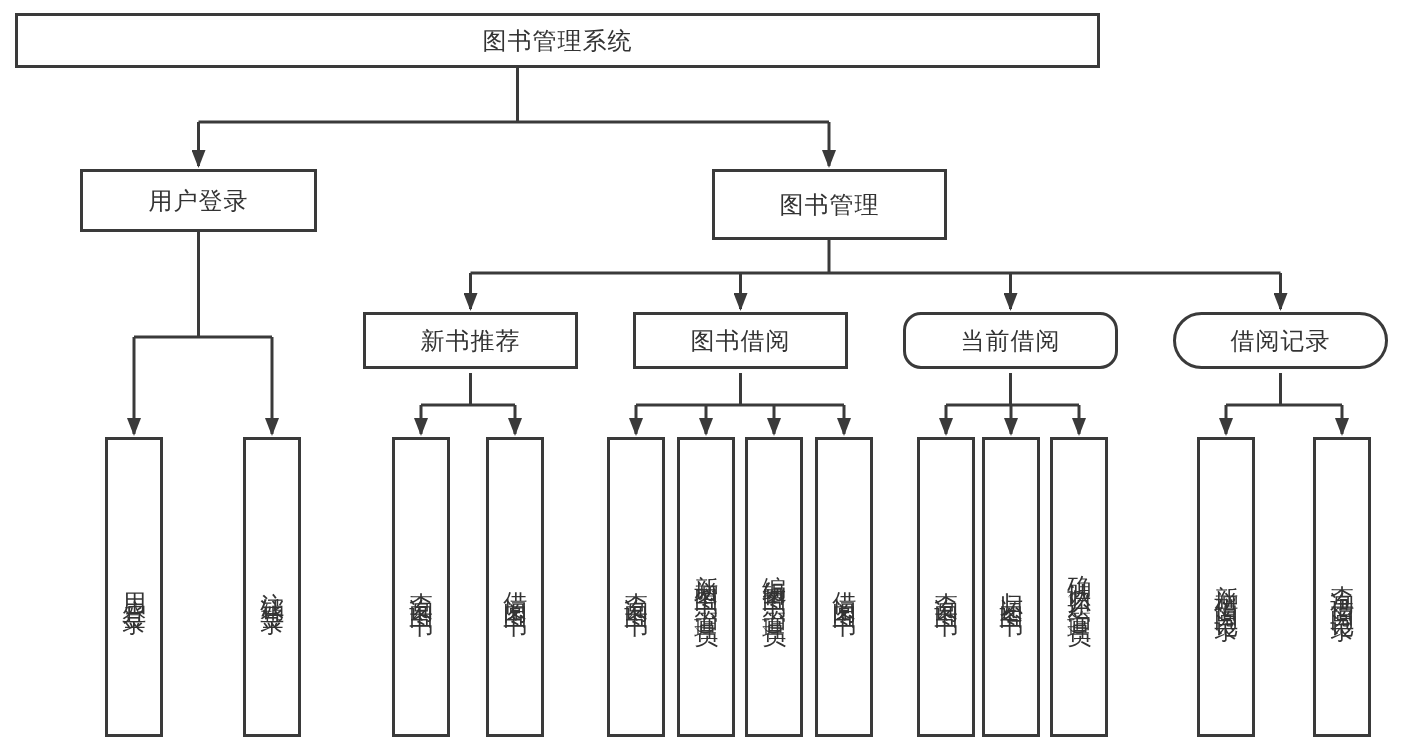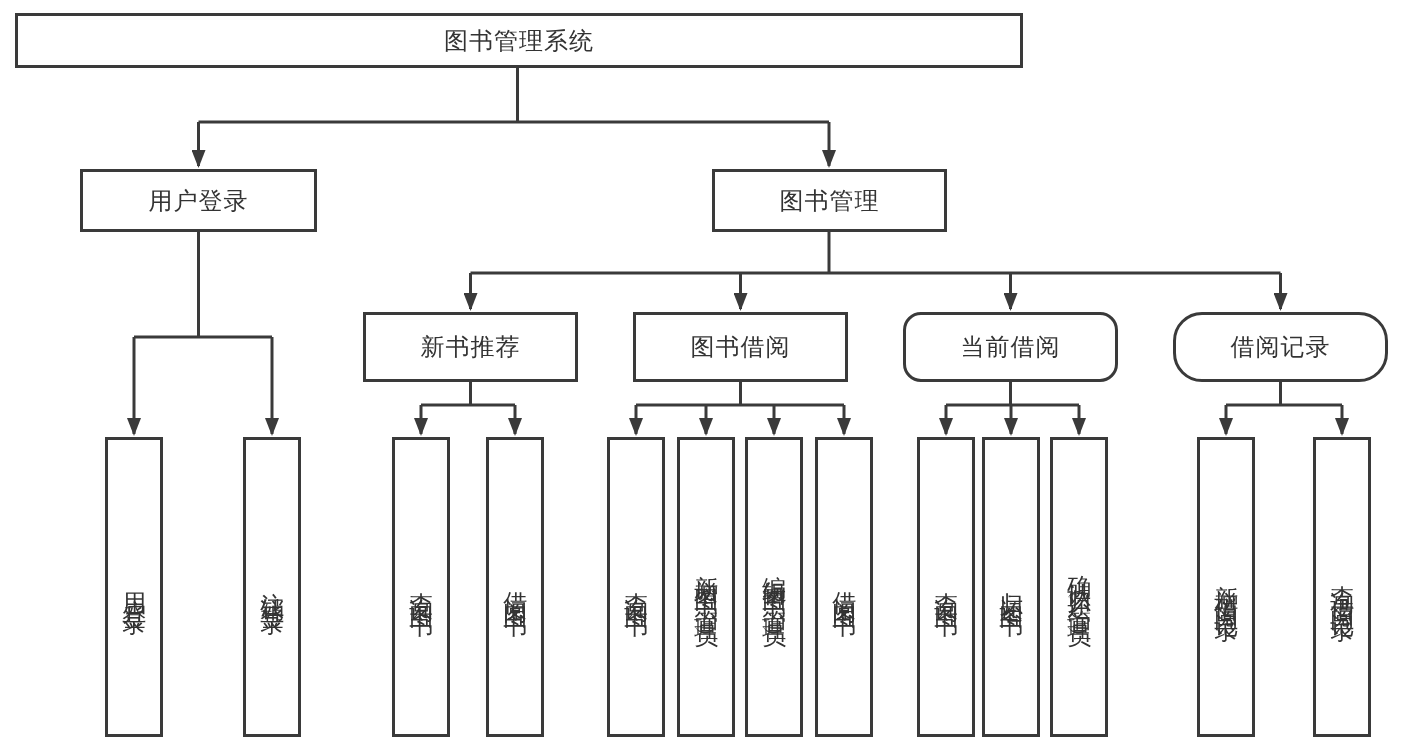--- a/index.html
+++ b/index.html
@@ -43,24 +43,24 @@
     font-size: 24px;
     letter-spacing: 1px;
     white-space: nowrap;
   }
   .v-node {
     writing-mode: vertical-rl;
     font-size: 24px;
     letter-spacing: 7px;
     line-height: 1.1;
   }
-  .node-root        { left: 15px;   top: 13px;  width: 1008px; height: 55px; }
+  .node-root        { left: 15px;   top: 13px;  width: 1085px; height: 55px; }
   .node-l2-a        { left: 80px;   top: 169px; width: 237px;  height: 63px; }
-  .node-l2-b        { left: 712px;  top: 169px; width: 235px;  height: 63px; }
-  .node-l3          { top: 312px;   height: 70px; width: 215px; }
+  .node-l2-b        { left: 712px;  top: 169px; width: 235px;  height: 71px; }
+  .node-l3          { top: 312px;   height: 57px; width: 215px; }
   .node-l3-a        { left: 363px; }
   .node-l3-b        { left: 633px; font-family: Liberation Serif, serif; }
   .node-l3-c        { left: 903px; border-radius: 18px; }
   .node-l3-d        { left: 1173px; border-radius: 29px; }
   .node-l4          { top: 437px;   height: 300px; width: 58px; }
   .x-105  { left: 105px; }
   .x-243  { left: 243px; }
   .x-392  { left: 392px; }
   .x-486  { left: 486px; }
   .x-607  { left: 607px; }

